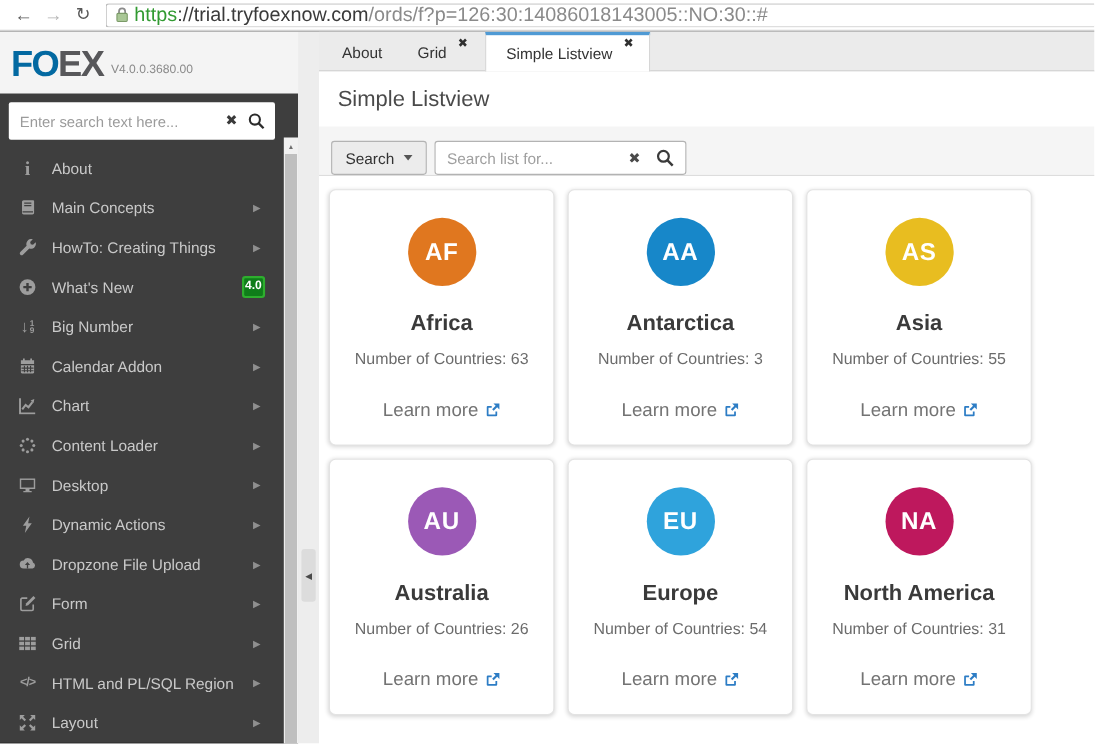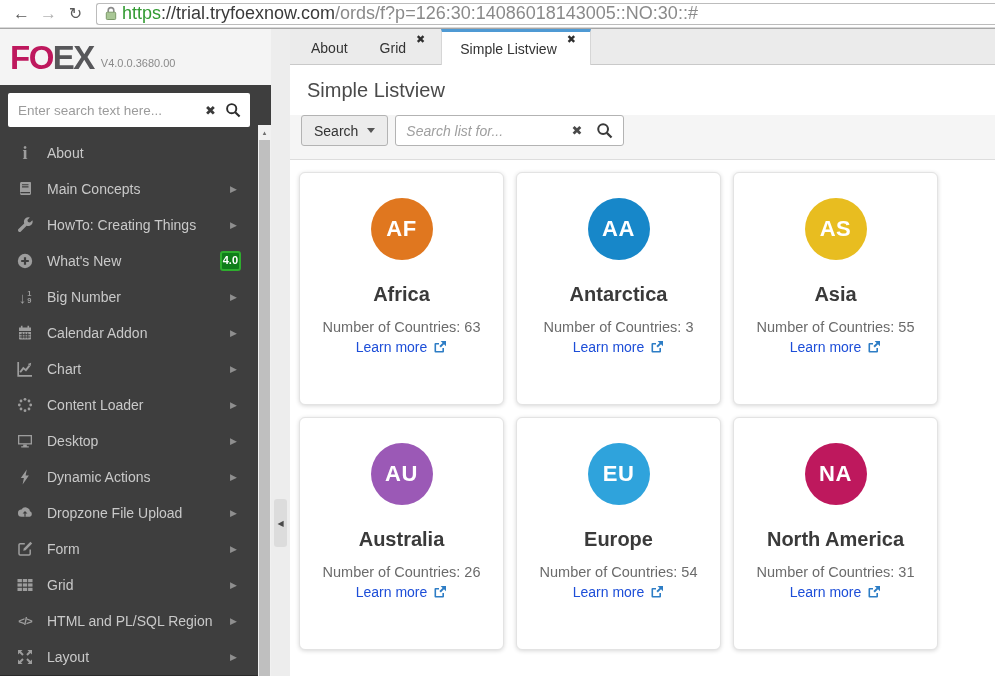--- a/index.html
+++ b/index.html
@@ -26,21 +26,21 @@
   .chrome-line1 { height:1px; background:#d8d8d8; }
   .chrome-line2 { height:1px; background:#a6a6a6; }
 
   
   .app { flex:1; display:flex; min-height:0; }
 
   
   .sidebar { width:271px; flex:0 0 271px; display:flex; flex-direction:column; }
   .logo-strip { height:56px; background:#f4f4f4; display:flex; align-items:center; padding-left:10px; }
   .logo { font-size:33px; font-weight:bold; letter-spacing:-1.5px; line-height:1; }
-  .logo-fo { color:#be185d; }
+  .logo-fo { color:#0369a1; }
   .logo-ex { color:#57575a; }
   .version { font-size:11px; color:#8a8a8a; margin-left:7px; margin-top:12px; }
 
   .side-dark { flex:1; background:#3e3e3e; position:relative; min-height:0; overflow:hidden; }
   .side-content { width:258px; }
   .side-search { margin:8px; height:34px; background:#fff; border-radius:2px; display:flex; align-items:center; }
   .side-search input { flex:1; min-width:0; border:none; outline:none; font-size:13.5px; color:#555;
                        padding-left:10px; font-family:inherit; background:transparent; }
   .side-search input::placeholder { color:#9b9b9b; }
   .ss-clear { font-size:13px; font-weight:bold; color:#3a3a3a; margin:0 9px 0 4px; cursor:default; }
@@ -73,42 +73,42 @@
 
   
   .main { flex:1; display:flex; flex-direction:column; background:#fff; min-width:0; }
   .tabbar { height:36px; flex:0 0 36px; background:#ebebeb; border-bottom:1px solid #c9c9c9; display:flex; align-items:stretch; padding-left:5px; }
   .tab { display:flex; align-items:center; padding:0 16px; font-size:14px; color:#333; border-top:3px solid transparent; }
   .tab-close { font-size:11px; font-weight:bold; color:#2f2f2f; margin-left:10px; transform:translateY(-9px); cursor:default; }
   .tab.active { background:#fff; border-top:3px solid #4f9ad4; border-left:1px solid #d6d6d6; border-right:1px solid #d6d6d6;
                 margin-bottom:-1px; position:relative; z-index:1; padding:0 14px 0 18px; }
   .titlebar { height:50px; flex:0 0 50px; background:#fff; display:flex; align-items:center; padding-left:17px;
               font-size:20px; color:#4a4a4a; }
-  .toolbar { height:45px; flex:0 0 45px; background:#f5f5f5; border-bottom:1px solid #dddddd; display:flex; align-items:flex-start; padding-left:11px; }
+  .toolbar { height:45px; flex:0 0 45px; background:#f5f5f5; border-bottom:1px solid #dddddd; display:flex; align-items:flex-end; padding-left:11px; }
   .btn-search { height:31px; background:#ececec; border:1px solid #b3b3b3; border-radius:3px; display:flex; align-items:center;
                 padding:0 12px; font-size:14px; color:#333; cursor:default; }
   .caret-down { margin-left:9px; width:0; height:0; border-left:4px solid transparent; border-right:4px solid transparent; border-top:5px solid #555; }
   .search-box { margin-left:7px; width:229px; height:31px; background:#fff; border:1px solid #b3b3b3; border-radius:3px;
                 display:flex; align-items:center; }
   .search-box input { flex:1; min-width:0; border:none; outline:none; font-size:14px; color:#14532d; padding-left:10px;
-                      font-family:inherit; background:transparent;font-style:italic; }
+                      font-family:inherit; background:transparent; }
   .search-box input::placeholder { color:#9f9f9f; }
   .sb-clear { font-size:13px; font-weight:bold; color:#4a4a4a; margin-right:14px; cursor:default; }
   .sb-mag { display:flex; color:#3a3a3a; margin-right:10px; }
   .sb-mag svg { width:17px; height:17px; }
 
   .content { flex:1; background:#fff; padding:12px 0 0 9px; overflow:hidden; }
   .cards { display:grid; grid-template-columns:repeat(3,205px); column-gap:30px; row-gap:27px;gap:12px; }
   .card { height:233px; background:#fff; border:1px solid #e3e3e3; border-radius:6px; box-shadow:0 1px 4px rgba(0,0,0,.16);
           display:flex; flex-direction:column; align-items:center; padding-top:25px; }
   .avatar { width:62px; height:62px; border-radius:50%; display:flex; align-items:center; justify-content:center;
             color:#fff; font-size:22px; font-weight:bold; letter-spacing:0.5px; }
   .card-title { margin-top:23px; font-size:20px; font-weight:bold; color:#3a3a3a; }
   .card-sub { margin-top:13px; font-size:14.5px; color:#6b6b6b; }
-  .card-link { margin-top:4px; font-size:14px; color:#1d4ed8; display:flex; align-items:center; text-decoration:none; cursor:pointer; }
+  .card-link { margin-top:28px; font-size:17px; color:#737373; display:flex; align-items:center; text-decoration:none; cursor:pointer; }
   .ext-icon { display:flex; margin-left:6px; color:#2d7dc5; }
   .ext-icon svg { width:14px; height:14px; }
 </style>
 </head>
 <body>
 
 <div class="screen">
 
   <div class="chrome">
     <div class="nav-btn">←</div>

